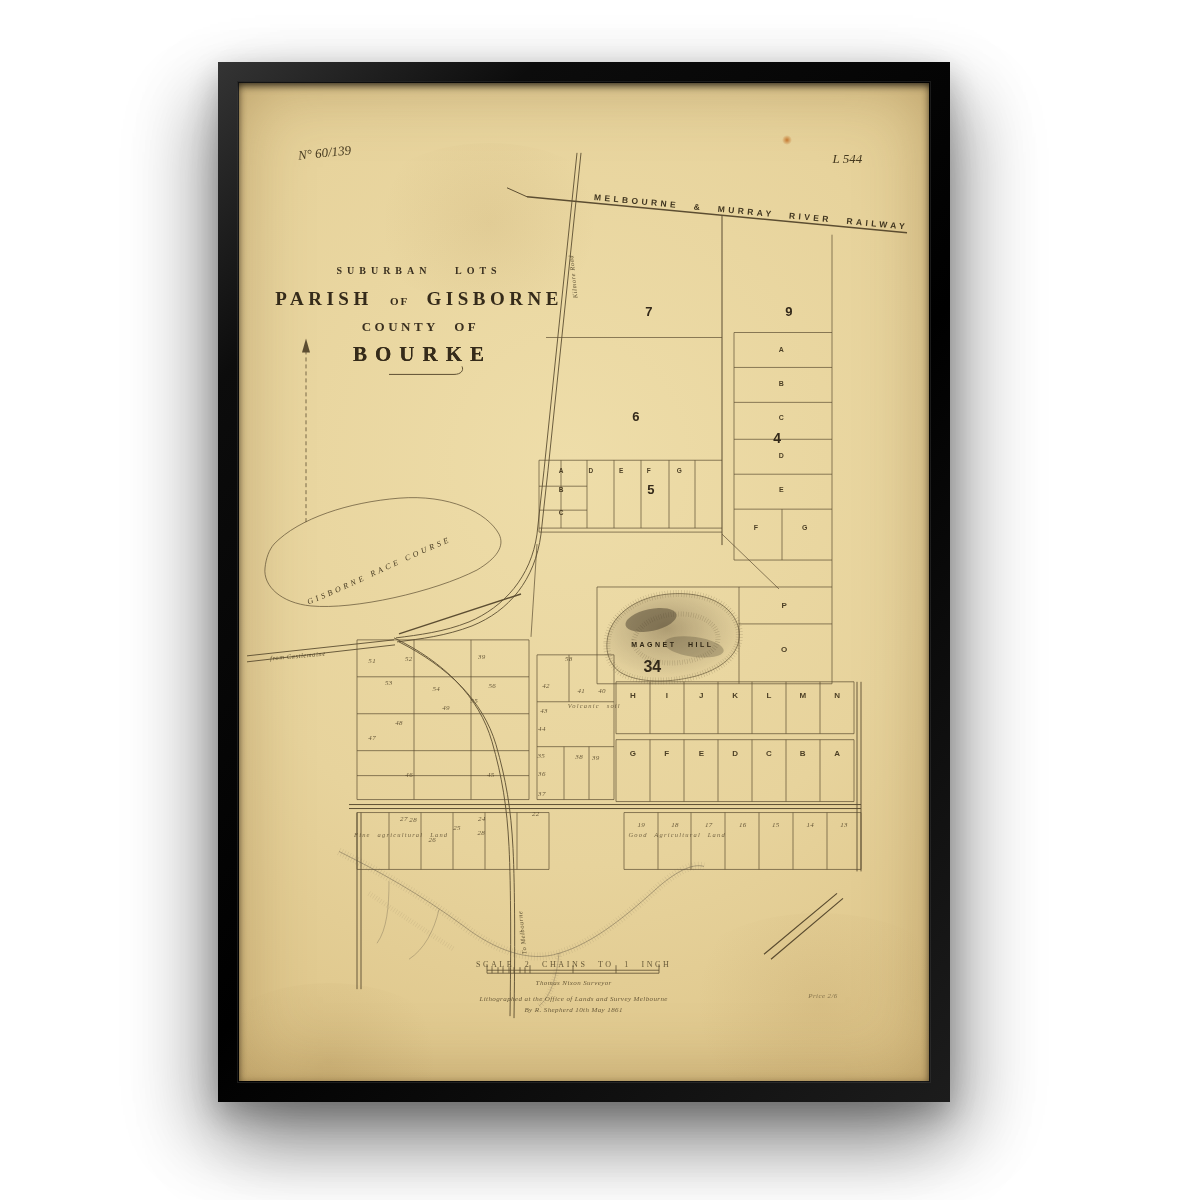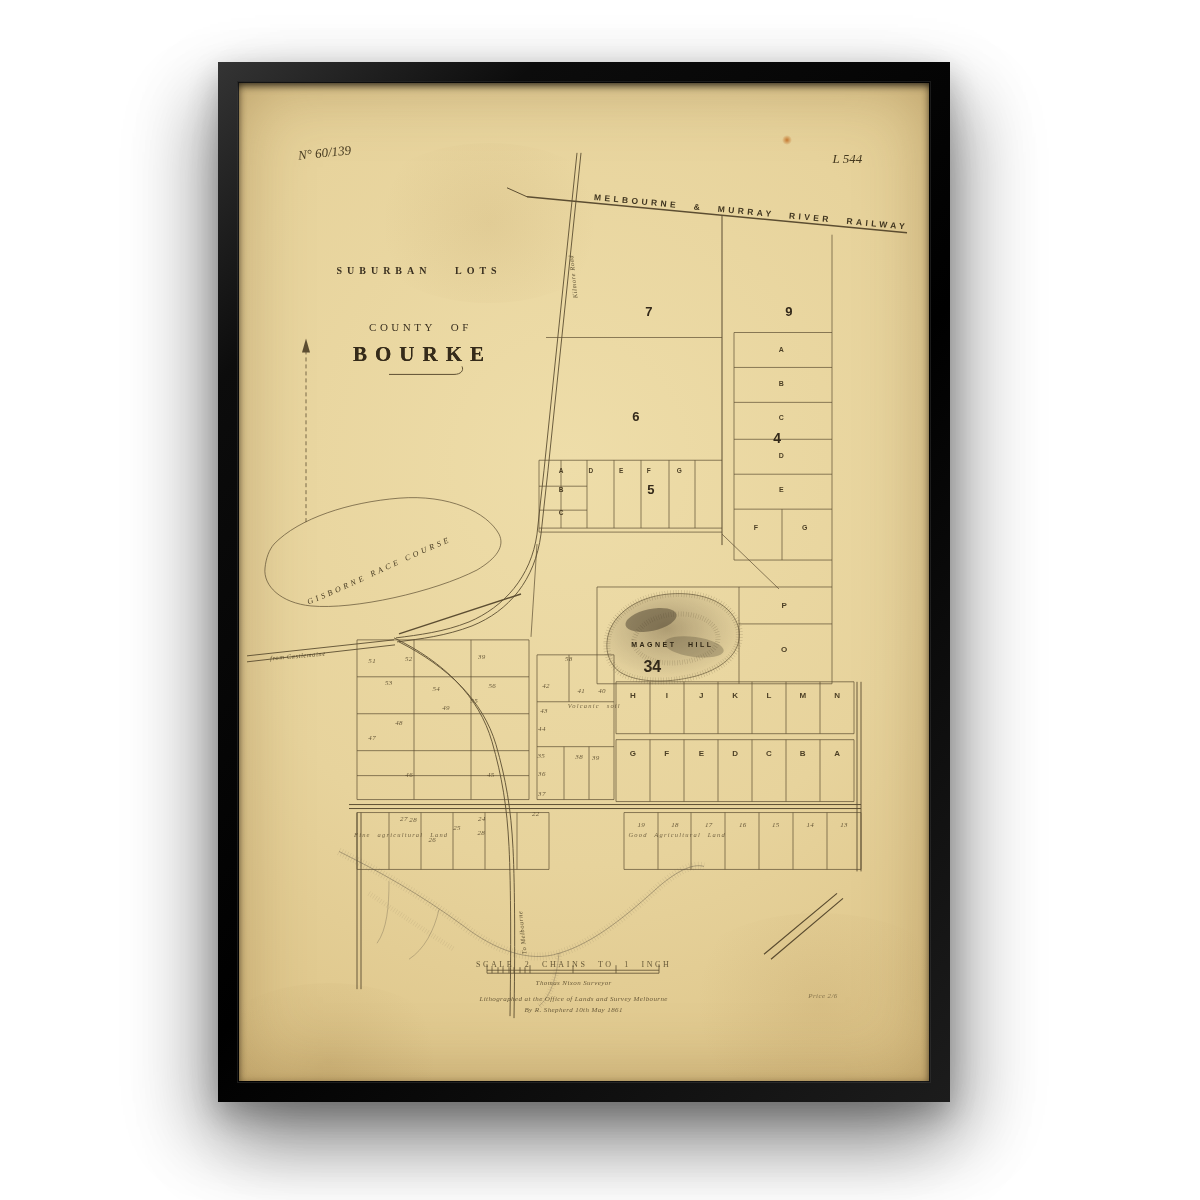--- a/index.html
+++ b/index.html
@@ -20,21 +20,21 @@
   .linework{position:absolute;left:0;top:0;width:100%;height:100%;}
   .layer{position:absolute;left:0;top:0;right:0;bottom:0;pointer-events:none;}
   .lbl{position:absolute;color:#3f3523;white-space:nowrap;}
   .center{transform:translate(-50%,-50%);}
   .plate{font-style:italic;font-size:13px;color:#45391f;}
   .railway-lbl{font-family:"Liberation Sans",sans-serif;font-weight:700;font-size:8.5px;
        letter-spacing:3.4px;word-spacing:9px;color:#33291656;color:#332916;transform:rotate(5.4deg);transform-origin:left center;opacity:.92;}
   .t-suburban{font-weight:700;font-size:10px;letter-spacing:5px;word-spacing:16px;color:#3a3020;}
   .t-parish{font-weight:700;font-size:19px;letter-spacing:4.5px;word-spacing:8px;color:#352b1a;}
   .t-parish .of{font-size:11px;letter-spacing:2px;}
-  .t-county{font-weight:400;font-size:11px;letter-spacing:3.5px;word-spacing:9px;color:#3a3020;}
+  .t-county{font-weight:700;font-size:13px;letter-spacing:3.5px;word-spacing:9px;color:#3a3020;}
   .t-bourke{font-weight:700;font-size:21px;letter-spacing:8px;color:#352b1a;text-shadow:0 0 .6px #352b1a;}
   .section-num{position:absolute;transform:translate(-50%,-50%);font-family:"Liberation Sans",sans-serif;
        font-weight:700;font-size:13px;color:#33291a;}
   .letter{position:absolute;transform:translate(-50%,-50%);font-family:"Liberation Sans",sans-serif;
        font-weight:700;font-size:8px;color:#3c3019;opacity:.9;}
   .lot-num{position:absolute;transform:translate(-50%,-50%);font-style:italic;font-size:7px;
        color:#4a3c22;opacity:.82;letter-spacing:.3px;}
   .note{position:absolute;transform:translate(-50%,-50%);font-style:italic;font-size:6.5px;
        color:#4a3c22;opacity:.75;letter-spacing:1.2px;word-spacing:4px;white-space:nowrap;}
   .magnet-lbl{font-family:"Liberation Sans",sans-serif;font-weight:700;font-size:7px;
@@ -189,20 +189,25 @@
         <textPath href="#rcLabelPath" startOffset="2%">GISBORNE RACE COURSE</textPath>
       </text>
     </svg>
 
     <div class="lbl plate" style="left:8.5%;top:6.2%;transform:rotate(-6deg);">N° 60/139</div>
     <div class="lbl plate" style="left:86%;top:6.8%;">L 544</div>
 
     <div class="lbl railway-lbl" style="left:51.5%;top:10.9%;">MELBOURNE &amp; MURRAY RIVER RAILWAY</div>
 
     <div class="lbl t-suburban center" style="left:26.1%;top:18.7%;">SUBURBAN LOTS</div>
+    <div class="lbl t-parish center" style="left:26.1%;top:21.6%;">
+      <span>PARISH</span>
+      <span class="of">OF</span>
+      <span>GISBORNE</span>
+    </div>
     <div class="lbl t-county center" style="left:26.3%;top:24.4%;">COUNTY OF</div>
     <div class="lbl t-bourke center" style="left:26.6%;top:27.2%;">BOURKE</div>
 
     <div class="lbl road-lbl vertical-road-lbl" style="left:45.2%;top:19%;">Kilmore Road</div>
     <div class="lbl road-lbl" style="left:4.5%;top:57%;transform:rotate(-5deg);">from Castlemaine</div>
     <div class="lbl road-lbl vertical-road-lbl" style="left:37.8%;top:84.8%;">To Melbourne</div>
 
     <div class="lbl magnet-lbl center" style="left:62.8%;top:56.2%;">MAGNET HILL</div>
     <div class="section-num" style="left:59.9%;top:58.5%;font-size:16px;">34</div>
 

